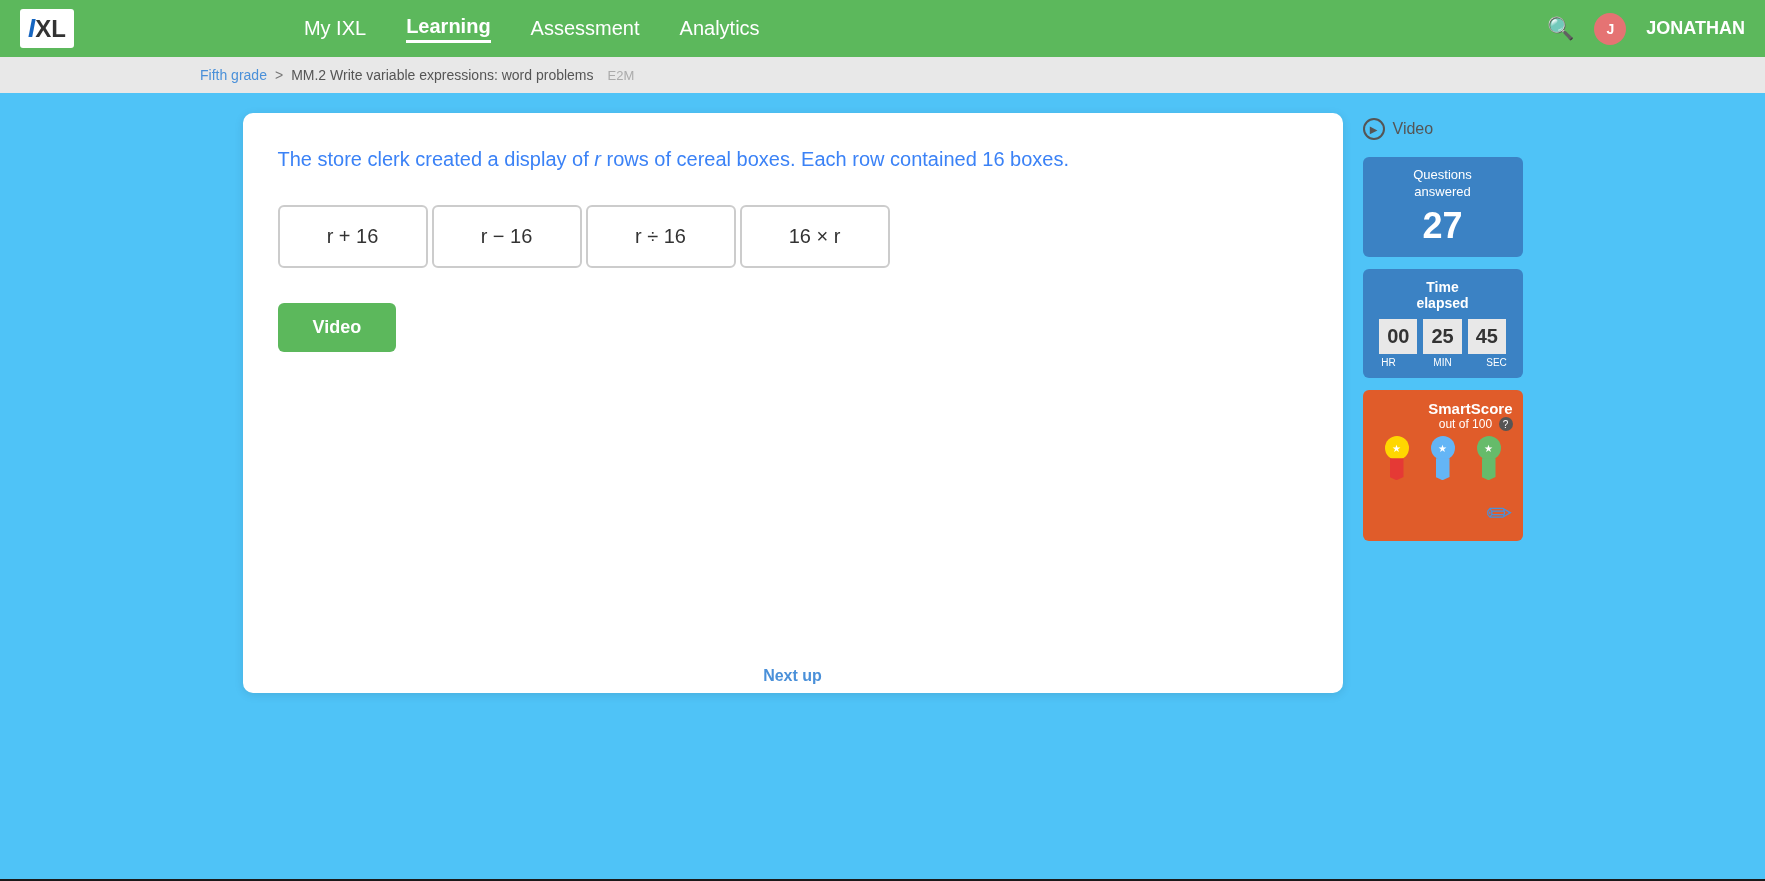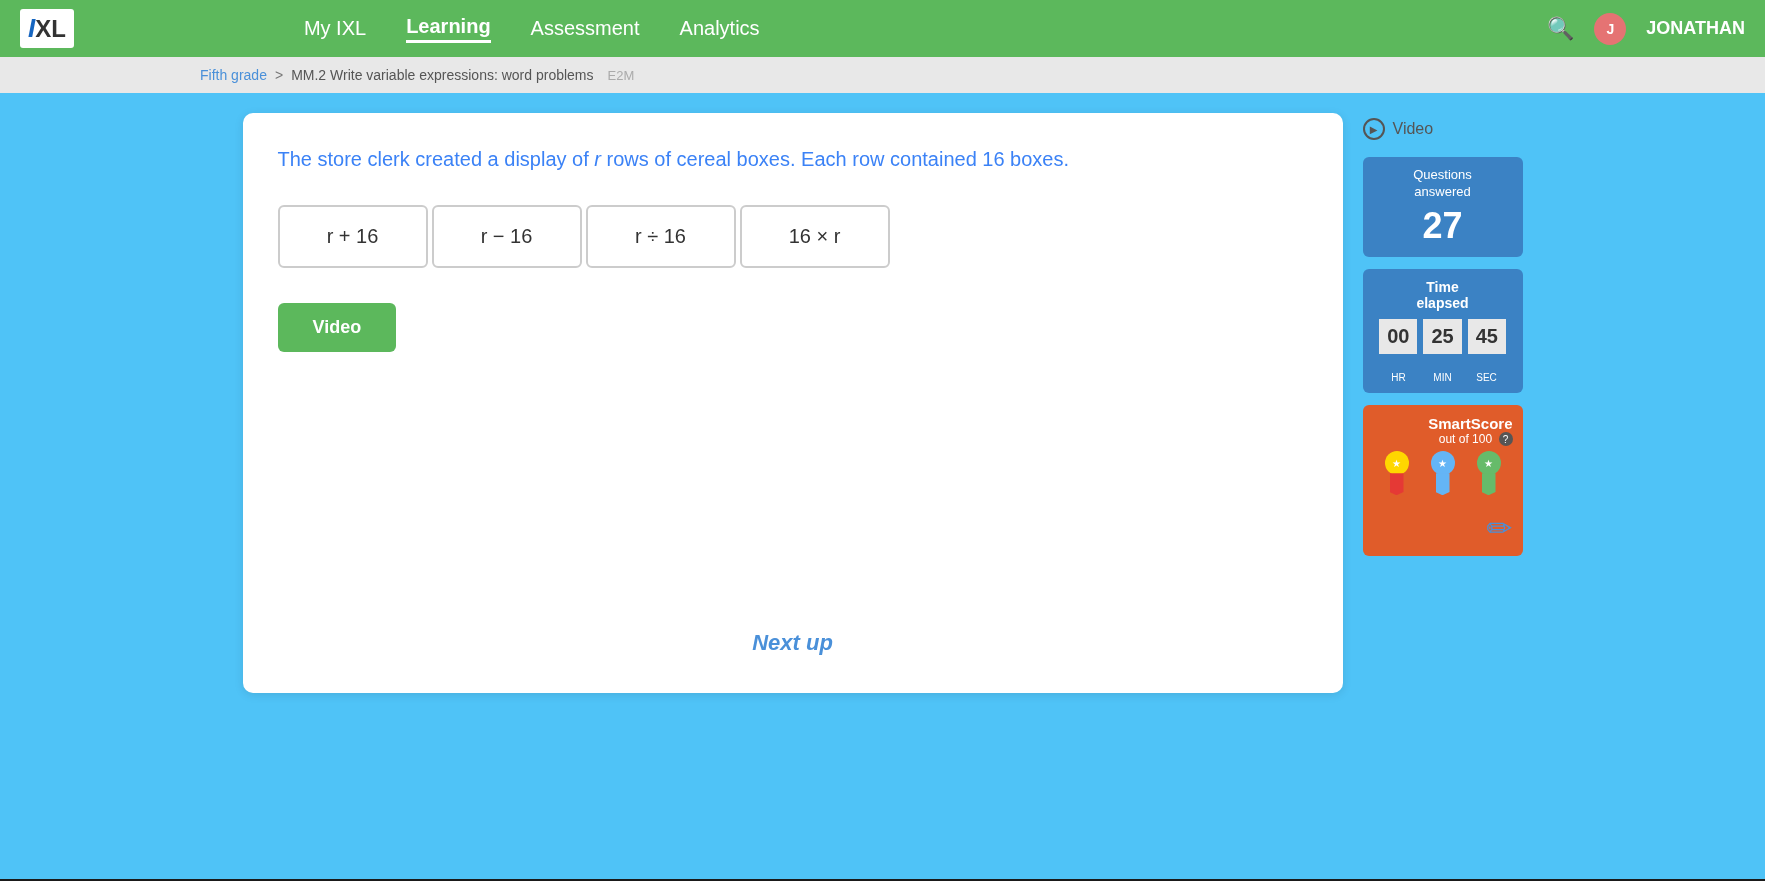--- a/index.html
+++ b/index.html
@@ -171,29 +171,28 @@
       border-radius: 6px;
       padding: 14px 35px;
       font-size: 18px;
       font-weight: 600;
       cursor: pointer;
     }
 
     
     .next-up {
       position: absolute;
-      bottom: 37px;
+      bottom: 8px;
       left: 50%;
       transform: translateX(-50%);
       color: #4a90d9;
-      font-size: 22px;
+      font-size: 16px;
       font-weight: 600;
       text-decoration: none;
       cursor: pointer;
-      font-style: italic;
     }
 
     
     .sidebar {
       width: 160px;
       margin-left: 20px;
       display: flex;
       flex-direction: column;
       gap: 12px;
       padding-top: 0;
@@ -264,22 +263,22 @@
       border-radius: 0;
       padding: 6px 8px;
       font-size: 20px;
       font-weight: bold;
       min-width: 38px;
       text-align: center;
     }
     .time-labels-row {
       display: flex;
       justify-content: center;
-      gap: 6px;
-      margin-top: 18px;
+      gap: 16px;
+      margin-top: 3px;
     }
     .time-lbl {
       font-size: 10px;
       color: white;
       min-width: 38px;
       text-align: center;
     }
 
     
     .smart-box {

